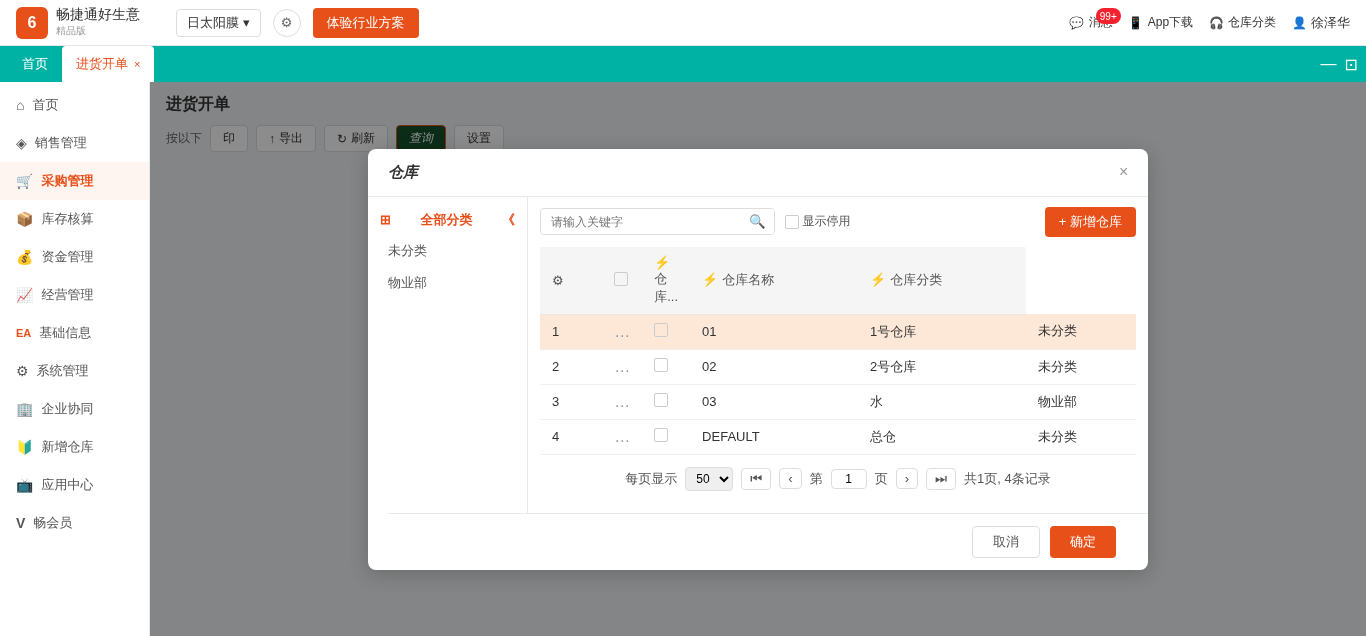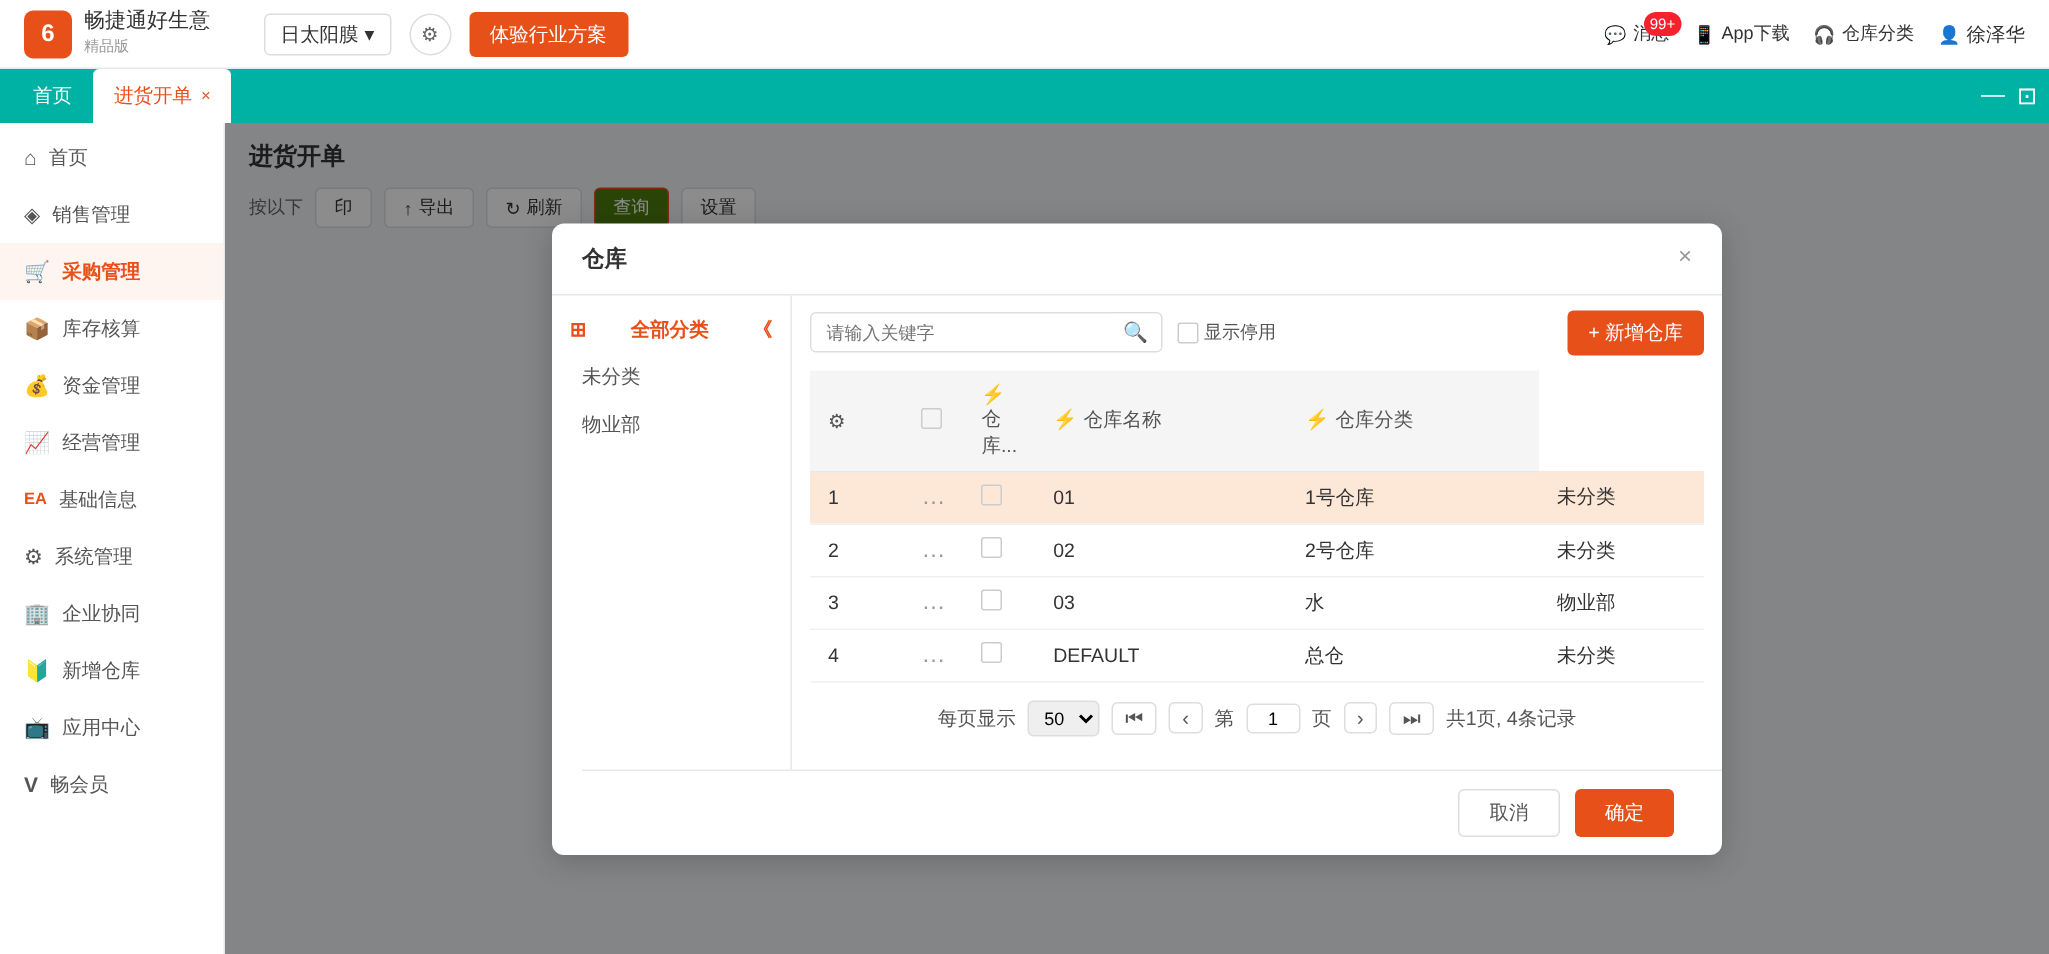--- a/index.html
+++ b/index.html
@@ -115,21 +115,21 @@
       padding: 12px 16px;
     }
     .page-title { font-size: 16px; font-weight: bold; color: #333; margin-bottom: 10px; }
     .toolbar { display: flex; align-items: center; gap: 8px; margin-bottom: 10px; }
     .toolbar-label { font-size: 12px; color: #666; text-align: center; }
     .toolbar-btn {
       padding: 4px 12px; border-radius: 4px; border: 1px solid #ddd;
       cursor: pointer; font-size: 12px; background: #fff; color: #333;
       display: flex; align-items: center; gap: 4px;
     }
-    .toolbar-btn.primary { background: #4d7c0f; color: #fff; border-color: #e8501a; }
+    .toolbar-btn.primary { background: #14532d; color: #fff; border-color: #e8501a; font-style: italic; }
 
     
     .modal-overlay {
       position: absolute; top: 0; left: 0; right: 0; bottom: 0;
       background: rgba(0,0,0,0.45);
       display: flex; align-items: center; justify-content: center;
       z-index: 100;
     }
     .modal {
       background: #fff;
@@ -138,20 +138,21 @@
       max-height: 560px;
       box-shadow: 0 4px 20px rgba(0,0,0,0.2);
       display: flex;
       flex-direction: column;
       overflow: hidden;
     }
     .modal-header {
       display: flex; align-items: center; justify-content: space-between;
       padding: 14px 20px;
       border-bottom: 1px solid #e8e8e8;
+      font-style: italic;
     }
     .modal-title { font-size: 15px; font-weight: bold; color: #333; }
     .modal-close { cursor: pointer; font-size: 16px; color: #999; }
     .modal-body {
       display: flex; flex: 1; overflow: hidden;
     }
     
     .cat-panel {
       width: 160px; min-width: 160px;
       border-right: 1px solid #e8e8e8;

